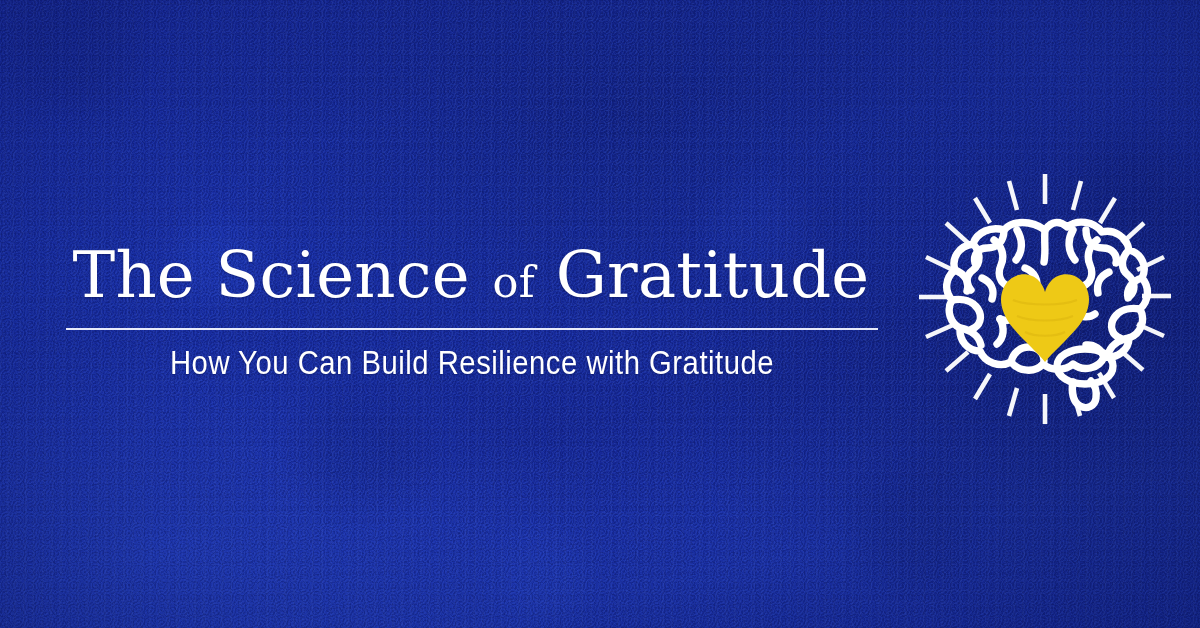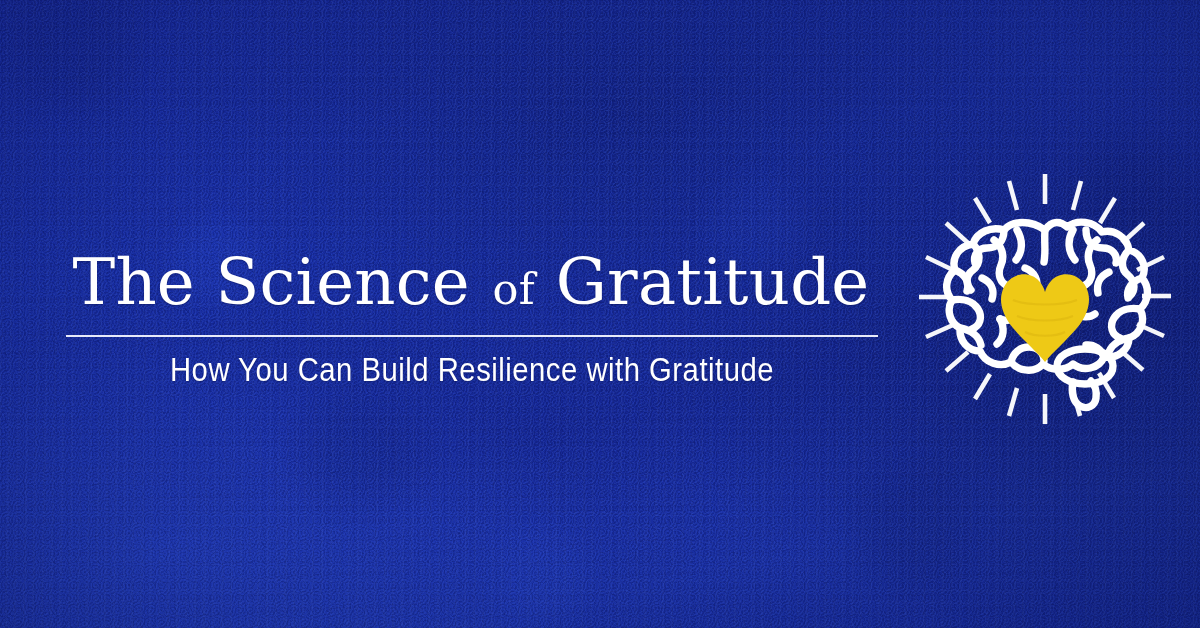--- a/index.html
+++ b/index.html
@@ -67,21 +67,20 @@
     inset: 0;
     background: radial-gradient(ellipse 78% 86% at 46% 50%, rgba(0,0,0,0) 40%, rgba(4,10,58,0.34) 100%);
   }
 
   
   .text-block {
     position: absolute;
     left: 66px;
     top: 238px;
     width: 812px;
-    margin-top: 7px;
   }
   .headline {
     margin: 0;
     color: #ffffff;
     font-family: "DejaVu Serif", "Liberation Serif", serif;
     font-weight: 400;
     font-size: 64px;
     line-height: 74px;
     letter-spacing: 0.2px;
     text-align: center;

